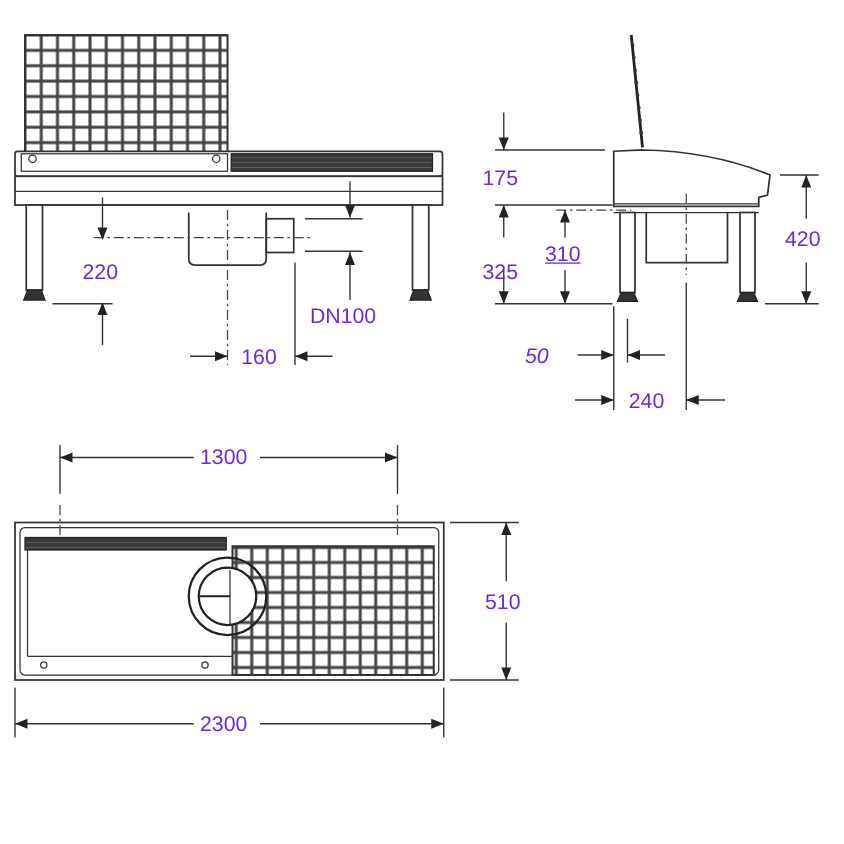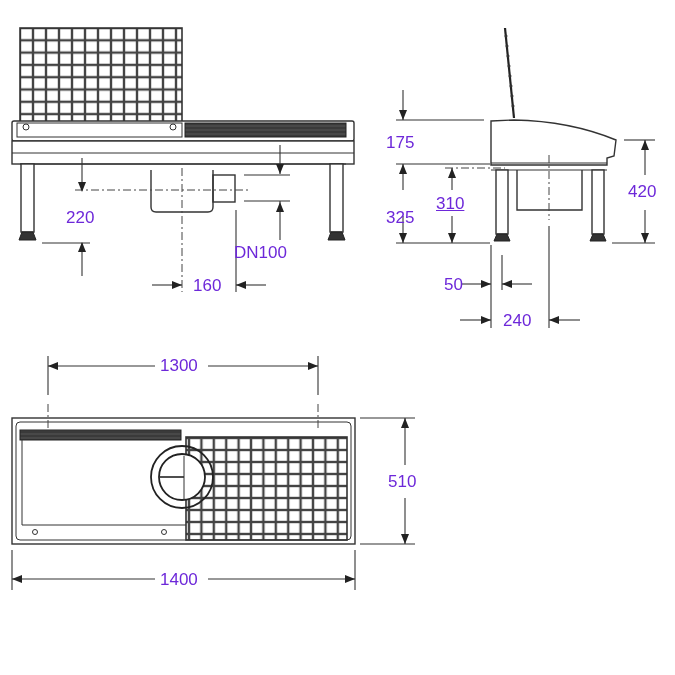--- a/index.html
+++ b/index.html
@@ -174,25 +174,25 @@
     <line x1="12" y1="550" x2="12" y2="590" class="dim"></line>
     <line x1="355" y1="550" x2="355" y2="590" class="dim"></line>
     <line x1="12" y1="579" x2="155" y2="579" class="dim"></line>
     <path d="M22 575 L22 583 L12 579 Z" class="arrow"></path>
     <line x1="208" y1="579" x2="355" y2="579" class="dim"></line>
     <path d="M345 575 L345 583 L355 579 Z" class="arrow"></path>
   </g>
 </svg>
 
 <div class="lbl" style="left:66px; top:209px;">220</div>
-<div class="lbl" style="left:234px; top:244px;">DN100</div>
+<div class="lbl" style="left:248px; top:244px;">DN100</div>
 <div class="lbl" style="left:193px; top:277px;">160</div>
 
 <div class="lbl" style="left:386px; top:134px;">175</div>
 <div class="lbl" style="left:386px; top:209px;">325</div>
 <div class="lbl" style="left:436px; top:195px;text-decoration:underline;">310</div>
 <div class="lbl" style="left:628px; top:183px;">420</div>
-<div class="lbl" style="left:444px; top:276px;">50</div>
+<div class="lbl" style="left:420px; top:276px;font-style:italic;">50</div>
 <div class="lbl" style="left:503px; top:312px;">240</div>
 
 <div class="lbl" style="left:160px; top:357px;">1300</div>
 <div class="lbl" style="left:388px; top:473px;">510</div>
-<div class="lbl" style="left:160px; top:571px;">1400</div>
+<div class="lbl" style="left:160px; top:571px;">2300</div>
 
 </body></html>

